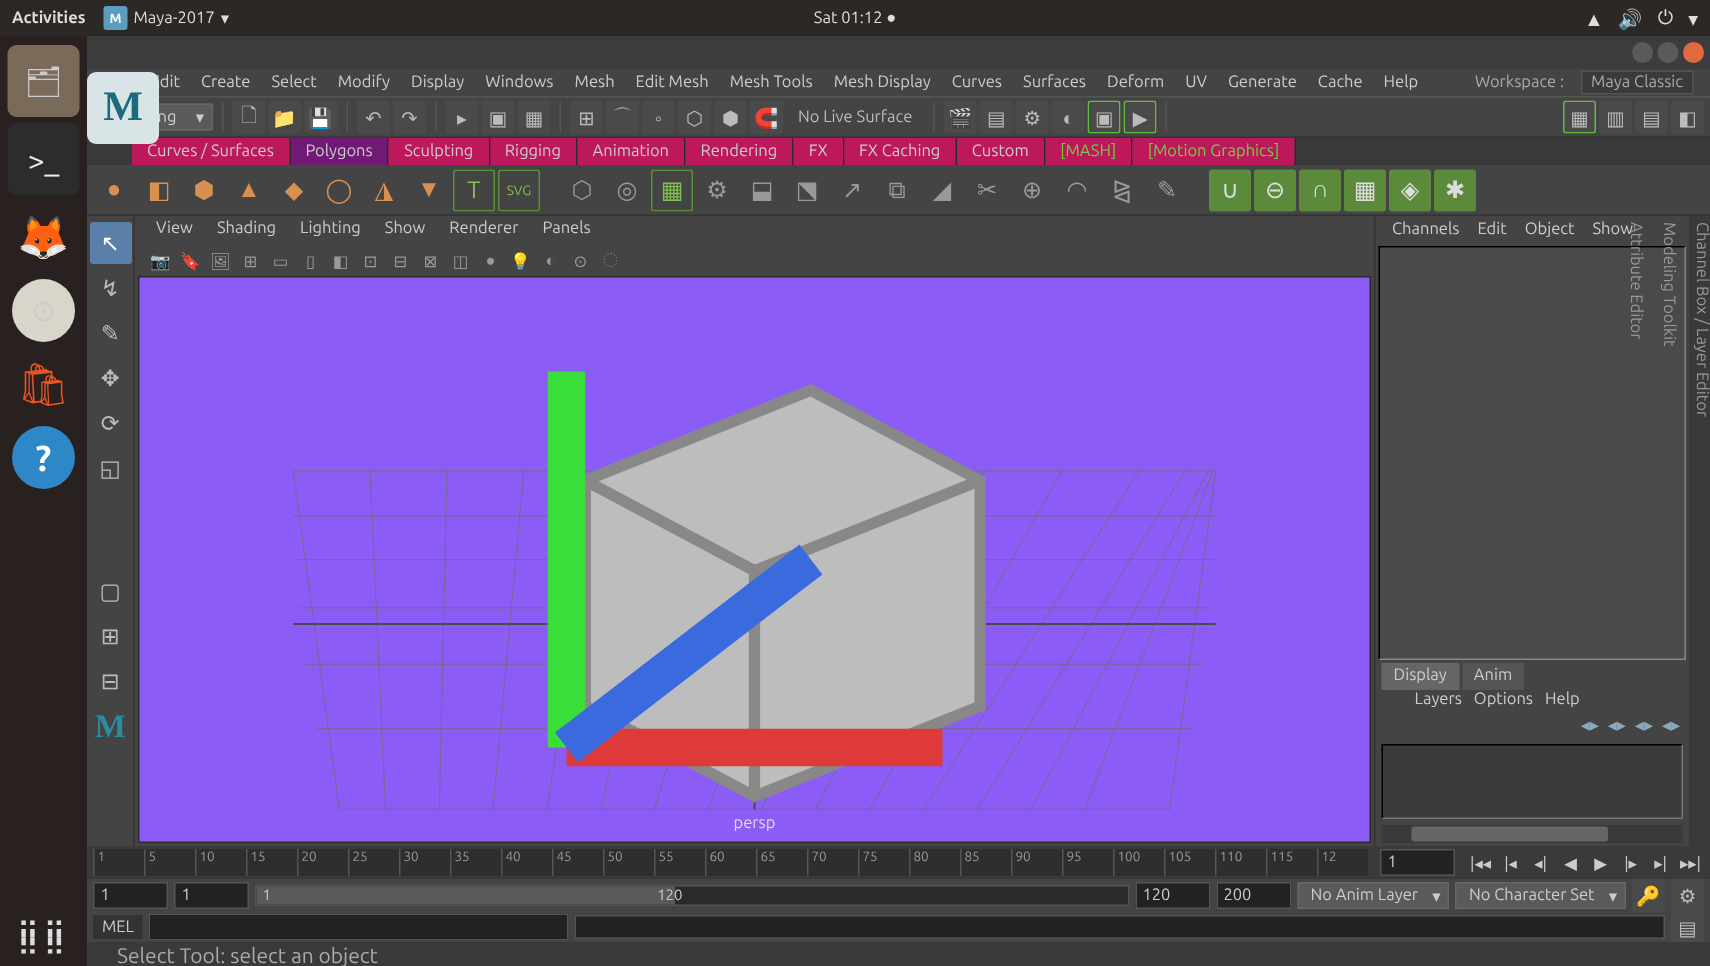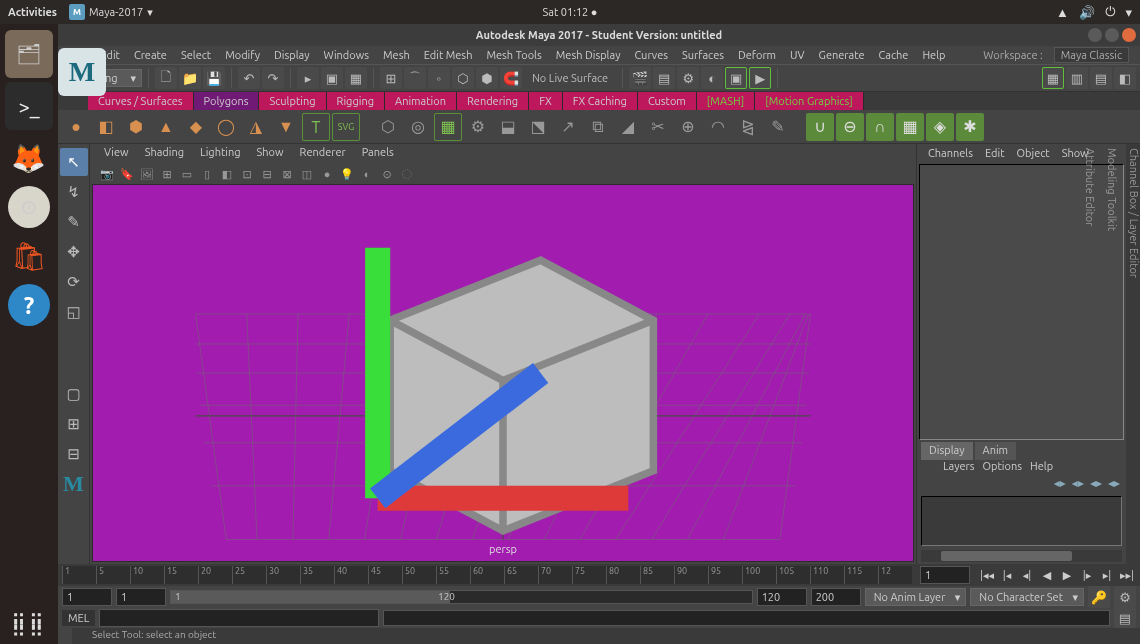--- a/index.html
+++ b/index.html
@@ -67,21 +67,21 @@
 .toolbox .tool.active { background: #5a7fa8; color: #fff; }
 .toolbox .tgap { height: 50px; }
 .toolbox .mlogo { color: #2a8aa0; font-size: 22px; font-weight: bold; font-family: serif; }
 
 .viewport-wrap { flex: 1; display: flex; flex-direction: column; background: #444; padding: 2px; }
 .vp-menus { height: 18px; background: #444; display: flex; gap: 4px; padding: 0 6px; font-size: 11px; color: #ccc; }
 .vp-menus span { padding: 0 6px; }
 .vp-icons { height: 20px; background: #444; display: flex; align-items: center; padding: 0 6px; gap: 2px; }
 .vp-icons .vpi { width: 18px; height: 18px; display: inline-flex; align-items: center; justify-content: center; color: #999; font-size: 11px; }
 
-.viewport { flex: 1; background: #a21caf; border: 1px solid #2a2a2a; position: relative; overflow: hidden; }
+.viewport { flex: 1; background: #8b5cf6; border: 1px solid #2a2a2a; position: relative; overflow: hidden; }
 .viewport svg { position: absolute; inset: 0; width: 100%; height: 100%; }
 .viewcube { position: absolute; top: 20px; right: 20px; width: 50px; height: 50px; }
 .persp-label { position: absolute; bottom: 6px; left: 50%; transform: translateX(-50%); color: #ddd; font-size: 11px; }
 .axis-gizmo { position: absolute; bottom: 10px; left: 14px; width: 30px; height: 30px; }
 
 .right-panel { width: 210px; background: #444; border-left: 1px solid #333; display: flex; flex-direction: column; }
 .rp-menus { height: 18px; display: flex; align-items: center; gap: 2px; padding: 0 6px; font-size: 11px; color: #ccc; }
 .rp-menus span { padding: 0 5px; }
 .channel-box { flex: 1; background: #4a4a4a; margin: 2px; border: 1px inset #333; }
 .layer-tabs { height: 18px; display: flex; padding: 0 4px; gap: 2px; }
@@ -108,21 +108,21 @@
 .range-row input { width: 50px; background: #222; border: 1px solid #555; color: #ccc; padding: 2px 4px; font-size: 11px; }
 .range-slider { flex: 1; height: 14px; background: #2a2a2a; position: relative; border: 1px solid #555; }
 .range-slider .rthumb { position: absolute; left: 0; width: 48%; top: 0; bottom: 0; background: #5a5a5a; }
 .range-slider .rlabel { position: absolute; font-size: 10px; color: #ccc; top: 0; }
 
 .cmdline { height: 20px; background: #444; display: flex; align-items: center; padding: 0 4px; gap: 4px; }
 .cmdline .mel { background: #333; padding: 2px 6px; color: #ccc; }
 .cmdline input { flex: 0 0 280px; background: #222; border: 1px solid #555; color: #ccc; padding: 2px; font-size: 11px; }
 .cmdline .output { flex: 1; background: #222; border: 1px solid #555; height: 16px; }
 
-.helpline { height: 16px; background: #3a3a3a; color: #aaa; font-size: 10px; padding: 1px 20px; margin-left: 14px; }
+.helpline { height: 16px; background: #3a3a3a; color: #aaa; font-size: 14px; padding: 1px 20px; }
 </style>
 </head>
 <body>
 
 <div class="gnome-bar">
   <span class="activities">Activities</span>
   <span class="appmenu">
     <span class="maya-app-icon">M</span>
     <span>Maya-2017</span>
     <span>▾</span>
@@ -145,21 +145,20 @@
   <div class="launcher disk">⊙</div>
   <div class="launcher store">🛍</div>
   <div class="launcher help">?</div>
   <div class="launcher maya">M</div>
   <div class="grid-apps">⠿⠿<br>⠿⠿</div>
 </div>
 
 <div class="maya">
 
   <div class="titlebar">
-    <span>Autodesk Maya 2017 - Student Version: untitled</span>
     <span class="winctrl">
       <span></span>
       <span></span>
       <span class="close"></span>
     </span>
   </div>
 
   <div class="menubar">
     <span>File</span>
     <span>Edit</span>

